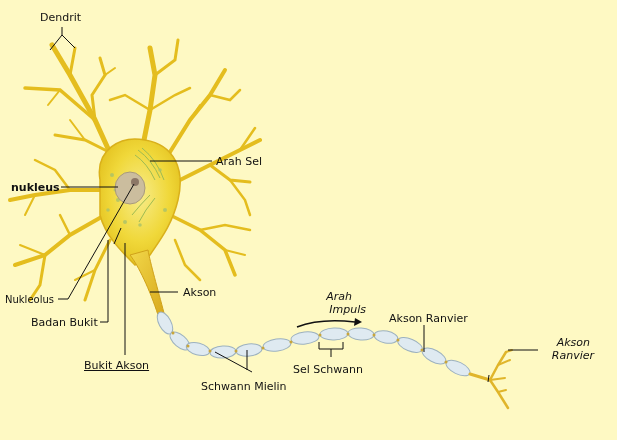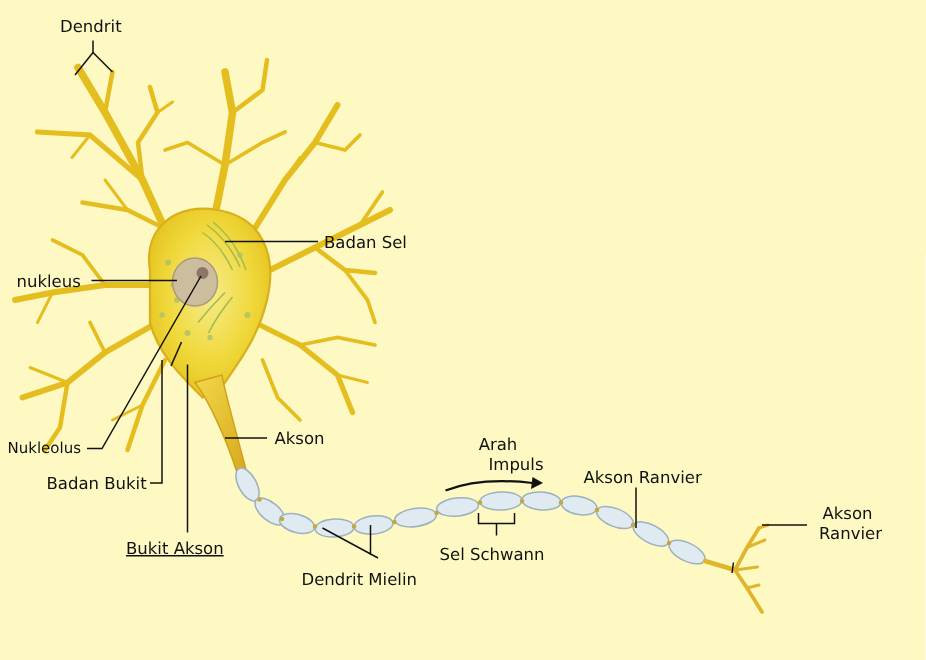--- a/index.html
+++ b/index.html
@@ -12,21 +12,21 @@
   }
   svg.art { position: absolute; left: 0; top: 0; }
   .lbl {
     position: absolute;
     font-size: 11px;
     color: #111111;
     white-space: nowrap;
     line-height: 13px;
   }
   .lbl.small { font-size: 10px; }
-  .lbl.center { text-align: center; }
+  .lbl.center { text-align: right; font-style: italic; }
 </style>
 </head>
 <body>
 
 <div id="stage">
 
   <svg class="art" width="617" height="440" viewBox="0 0 617 440">
     <defs>
       <radialGradient id="bodyGrad" cx="50%" cy="45%" r="60%">
         <stop offset="0%" stop-color="#f7ec8a"></stop>
@@ -169,27 +169,27 @@
 
       <path d="M215 352 L252 372 M247 350 L247 370"></path>
 
       <path d="M508 350 L538 350"></path>
       <path d="M489 375 L488 382"></path>
     </g>
     <polygon points="355,318 362,322 354,326" fill="#111111"></polygon>
   </svg>
 
   <div class="lbl" style="left:40px;top:11px;">Dendrit</div>
-  <div class="lbl" style="left:216px;top:155px;">Badan Sel</div>
-  <div class="lbl" style="left:11px;top:181px;">nukleus</div>
+  <div class="lbl" style="left:216px;top:155px;">Arah Sel</div>
+  <div class="lbl" style="left:11px;top:181px;font-weight:bold;">nukleus</div>
   <div class="lbl small" style="left:5px;top:293px;">Nukleolus</div>
   <div class="lbl" style="left:31px;top:316px;">Badan Bukit</div>
   <div class="lbl" style="left:183px;top:286px;">Akson</div>
   <div class="lbl" style="left:84px;top:359px;text-decoration:underline;">Bukit Akson</div>
   <div class="lbl center" style="left:312px;top:290px;width:40px;">Arah</div>
   <div class="lbl center" style="left:322px;top:303px;width:44px;">Impuls</div>
   <div class="lbl" style="left:389px;top:312px;">Akson Ranvier</div>
   <div class="lbl" style="left:293px;top:363px;">Sel Schwann</div>
-  <div class="lbl" style="left:201px;top:380px;">Dendrit Mielin</div>
+  <div class="lbl" style="left:201px;top:380px;">Schwann Mielin</div>
   <div class="lbl center" style="left:540px;top:336px;width:50px;">Akson</div>
   <div class="lbl center" style="left:540px;top:349px;width:54px;">Ranvier</div>
 
 </div>
 
 </body></html>

